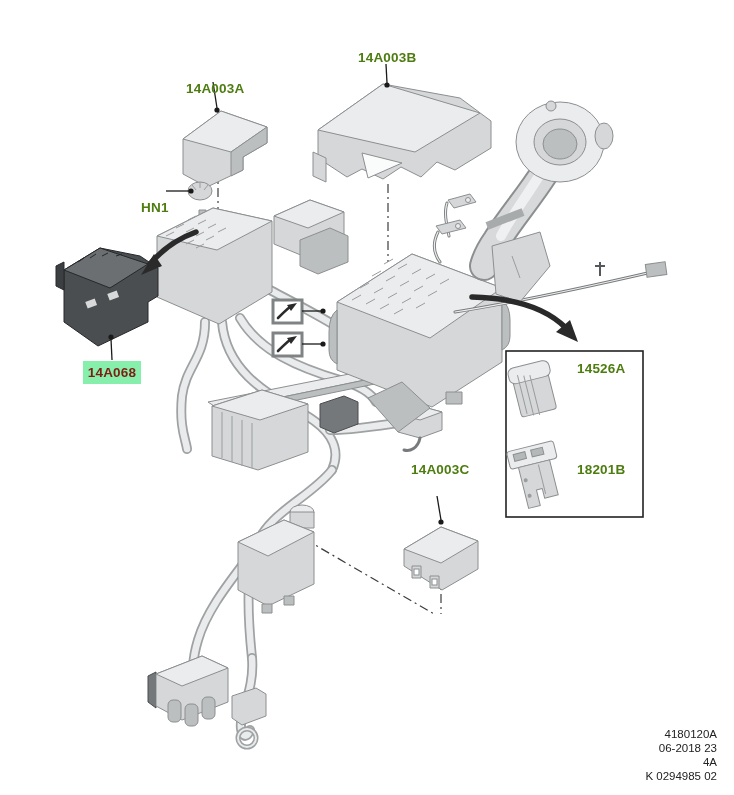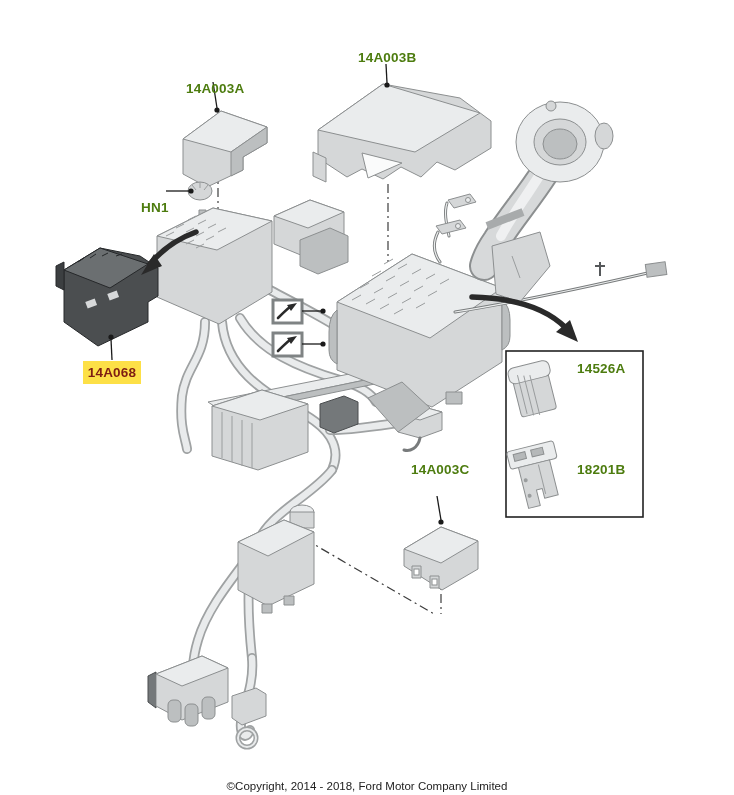--- a/index.html
+++ b/index.html
@@ -25,21 +25,21 @@
   .arrowstroke{stroke:#2a2a2a;stroke-width:5.5;fill:none;stroke-linecap:round;}
   .arrowsym{stroke:#2a2a2a;stroke-width:2.6;fill:none;stroke-linecap:round;}
   .insetbox{fill:#ffffff;stroke:#222222;stroke-width:1.6;}
   .symbox{fill:#ffffff;stroke:#7f8384;stroke-width:3;}
   
   .callout{
     position:absolute;font-size:13.5px;font-weight:bold;color:#4d7c0f;
     white-space:nowrap;letter-spacing:.2px;
   }
   .callout.highlight{
-    background:#fde047;color:#7e1d12;width:58px;height:23px;
+    background:#86efac;color:#7e1d12;width:58px;height:23px;
     display:flex;align-items:center;justify-content:center;
   }
   .plate{
     position:absolute;right:17px;top:727px;text-align:right;
     font-size:11.5px;line-height:14px;color:#222;
   }
   .copyright{
     position:absolute;left:0;right:0;top:780px;text-align:center;
     font-size:11.5px;color:#222;
   }
@@ -268,15 +268,20 @@
   </svg>
 
   <div class="callout" style="left:186px;top:81px">14A003A</div>
   <div class="callout" style="left:358px;top:50px">14A003B</div>
   <div class="callout" style="left:141px;top:200px">HN1</div>
   <div class="callout highlight" style="left:83px;top:361px">14A068</div>
   <div class="callout" style="left:577px;top:361px">14526A</div>
   <div class="callout" style="left:577px;top:462px">18201B</div>
   <div class="callout" style="left:411px;top:462px">14A003C</div>
 
-
-  <div class="copyright">©Copyright, 2014 - 2018, Ford Motor Company Limited</div>
+  <div class="plate">
+    <div>4180120A</div>
+    <div>06-2018 23</div>
+    <div>4A</div>
+    <div>K 0294985 02</div>
+  </div>
+
 </div>
 
 </body></html>

